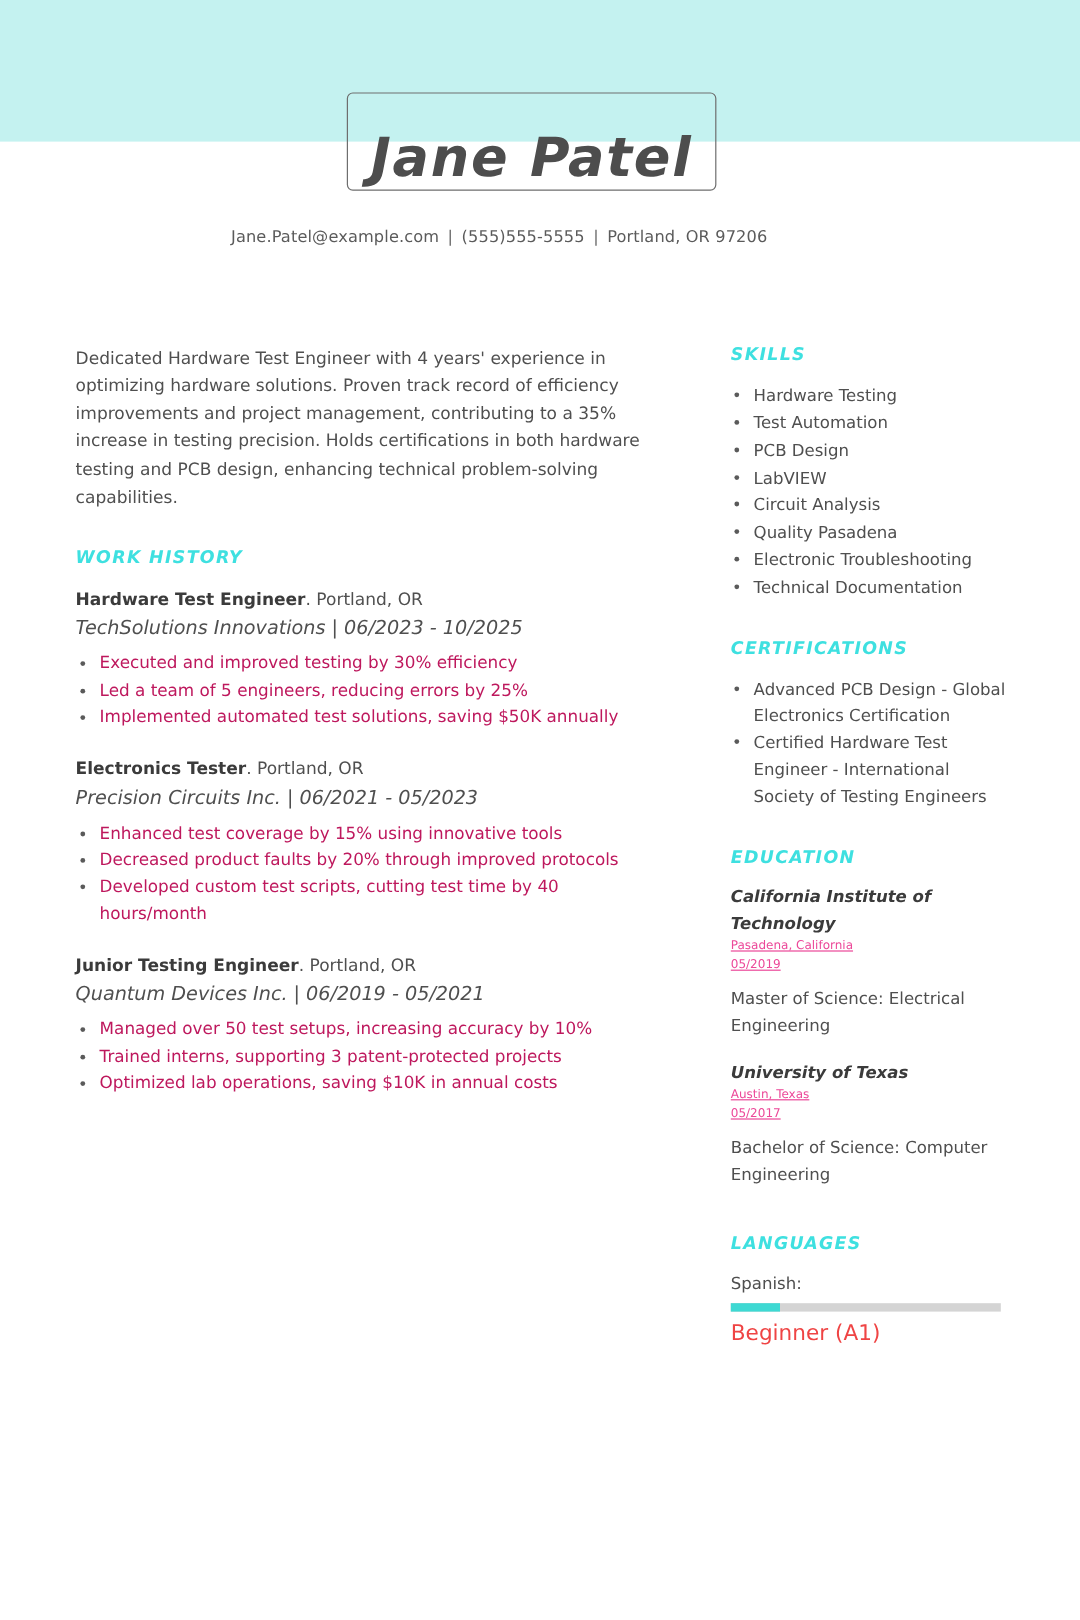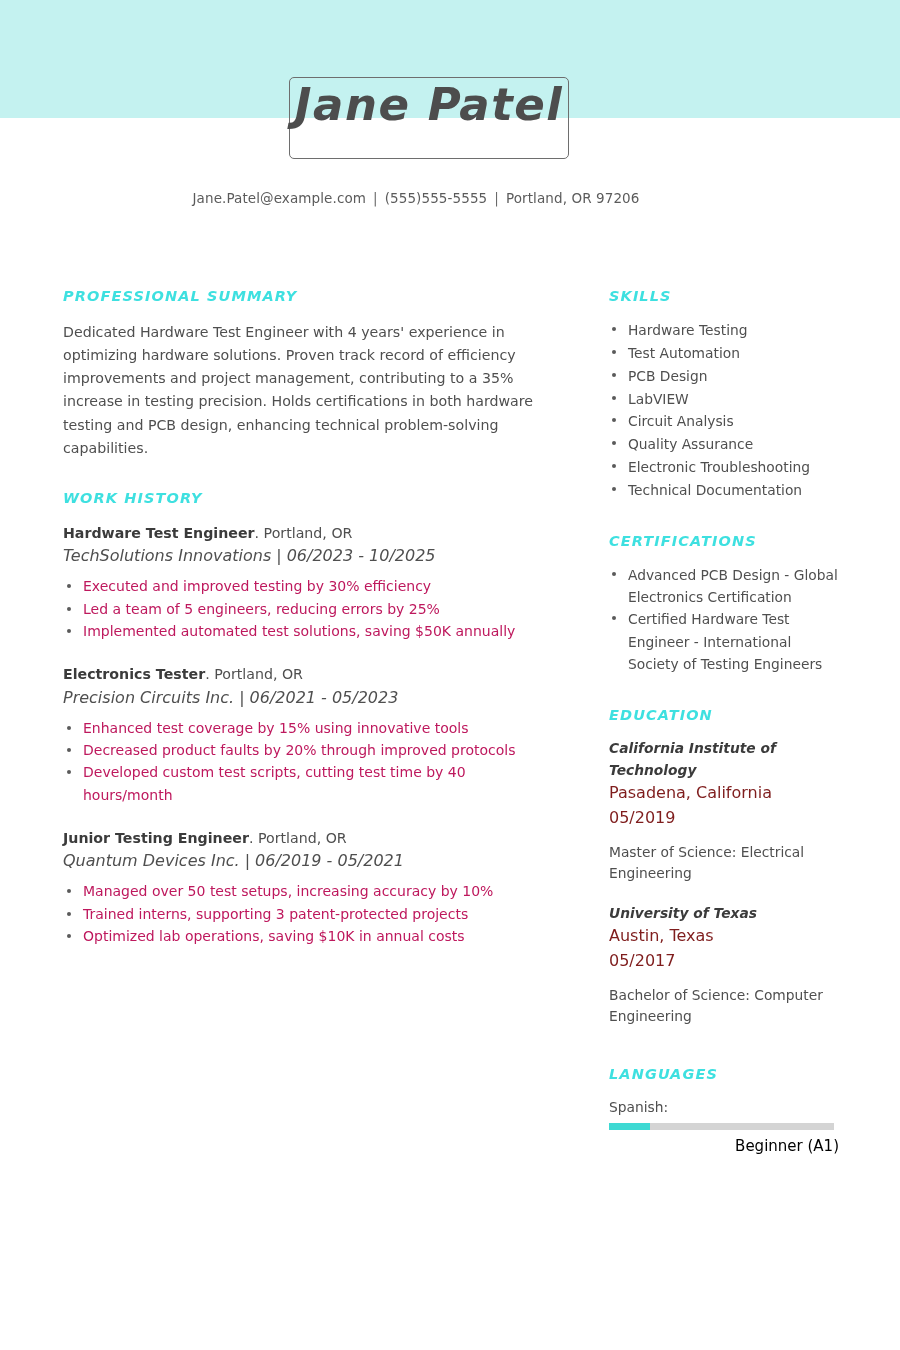--- a/index.html
+++ b/index.html
@@ -22,27 +22,27 @@
     left: 0;
     top: 0;
     width: 900px;
     height: 118px;
     background: #c4f2f0;
   }
   .name-box {
     position: absolute;
     left: 289px;
     top: 77px;
-    width: 280px;
+    width: 308px;
     height: 82px;
     border: 1.5px solid #6e6e6e;
     border-radius: 5px;
     box-sizing: border-box;
     display: flex;
-    align-items: flex-start;
+    align-items: flex-end;
     justify-content: center;
     background: transparent;
   }
   .name-text {
     font-family: "DejaVu Sans", sans-serif;
     font-size: 45px;
     font-style: italic;
     font-weight: bold;
     color: #4d4d4d;
     letter-spacing: 1.5px;
@@ -185,23 +185,24 @@
   }
   .edu-school {
     font-size: 13.8px;
     font-weight: bold;
     color: #3b3b3b;
     line-height: 1.55;
     font-style: italic;
   }
   .edu-location,
   .edu-date {
-    font-size: 16px;
-    color: #7f1d1d;
+    font-size: 10px;
+    color: #ec4899;
     line-height: 1.55;
+    text-decoration: underline;
   }
   .edu-degree {
     font-size: 13.8px;
     color: #4f4f4f;
     line-height: 1.55;
     margin-top: 11px;
   }
 
   
   .lang-name {
@@ -214,43 +215,41 @@
     width: 225px;
     height: 7px;
     background: #d4d4d4;
     margin-bottom: 5px;
   }
   .lang-bar-fill {
     height: 7px;
     background: #3ed9d3;
   }
   .lang-level {
-    font-size: 15px;
-    color: #000000;
+    font-size: 18px;
+    color: #ef4444;
     line-height: 1.5;
-    text-align: right;
   }
 </style>
 </head>
 <body>
 
 <div class="header-band"></div>
 
 <div class="name-box">
   <div class="name-text">Jane Patel</div>
 </div>
 
 <div class="contact-line">
   <span>Jane.Patel@example.com</span><span class="contact-sep">|</span><span>(555)555-5555</span><span class="contact-sep">|</span><span>Portland, OR 97206</span>
 </div>
 
 <div class="col-left">
 
   <section>
-    <h2 class="section-heading">PROFESSIONAL SUMMARY</h2>
     <p class="summary-text">Dedicated Hardware Test Engineer with 4 years' experience in optimizing hardware solutions. Proven track record of efficiency improvements and project management, contributing to a 35% increase in testing precision. Holds certifications in both hardware testing and PCB design, enhancing technical problem-solving capabilities.</p>
   </section>
 
   <div class="block-gap"></div>
 
   <section>
     <h2 class="section-heading">WORK HISTORY</h2>
 
     <div class="job">
       <div class="job-title-line">
@@ -300,21 +299,21 @@
 <div class="col-right">
 
   <section>
     <h2 class="section-heading tight">SKILLS</h2>
     <ul class="side-list">
       <li>Hardware Testing</li>
       <li>Test Automation</li>
       <li>PCB Design</li>
       <li>LabVIEW</li>
       <li>Circuit Analysis</li>
-      <li>Quality Assurance</li>
+      <li>Quality Pasadena</li>
       <li>Electronic Troubleshooting</li>
       <li>Technical Documentation</li>
     </ul>
   </section>
 
   <div style="height:31px"></div>
 
   <section>
     <h2 class="section-heading tight">CERTIFICATIONS</h2>
     <ul class="side-list certs">

